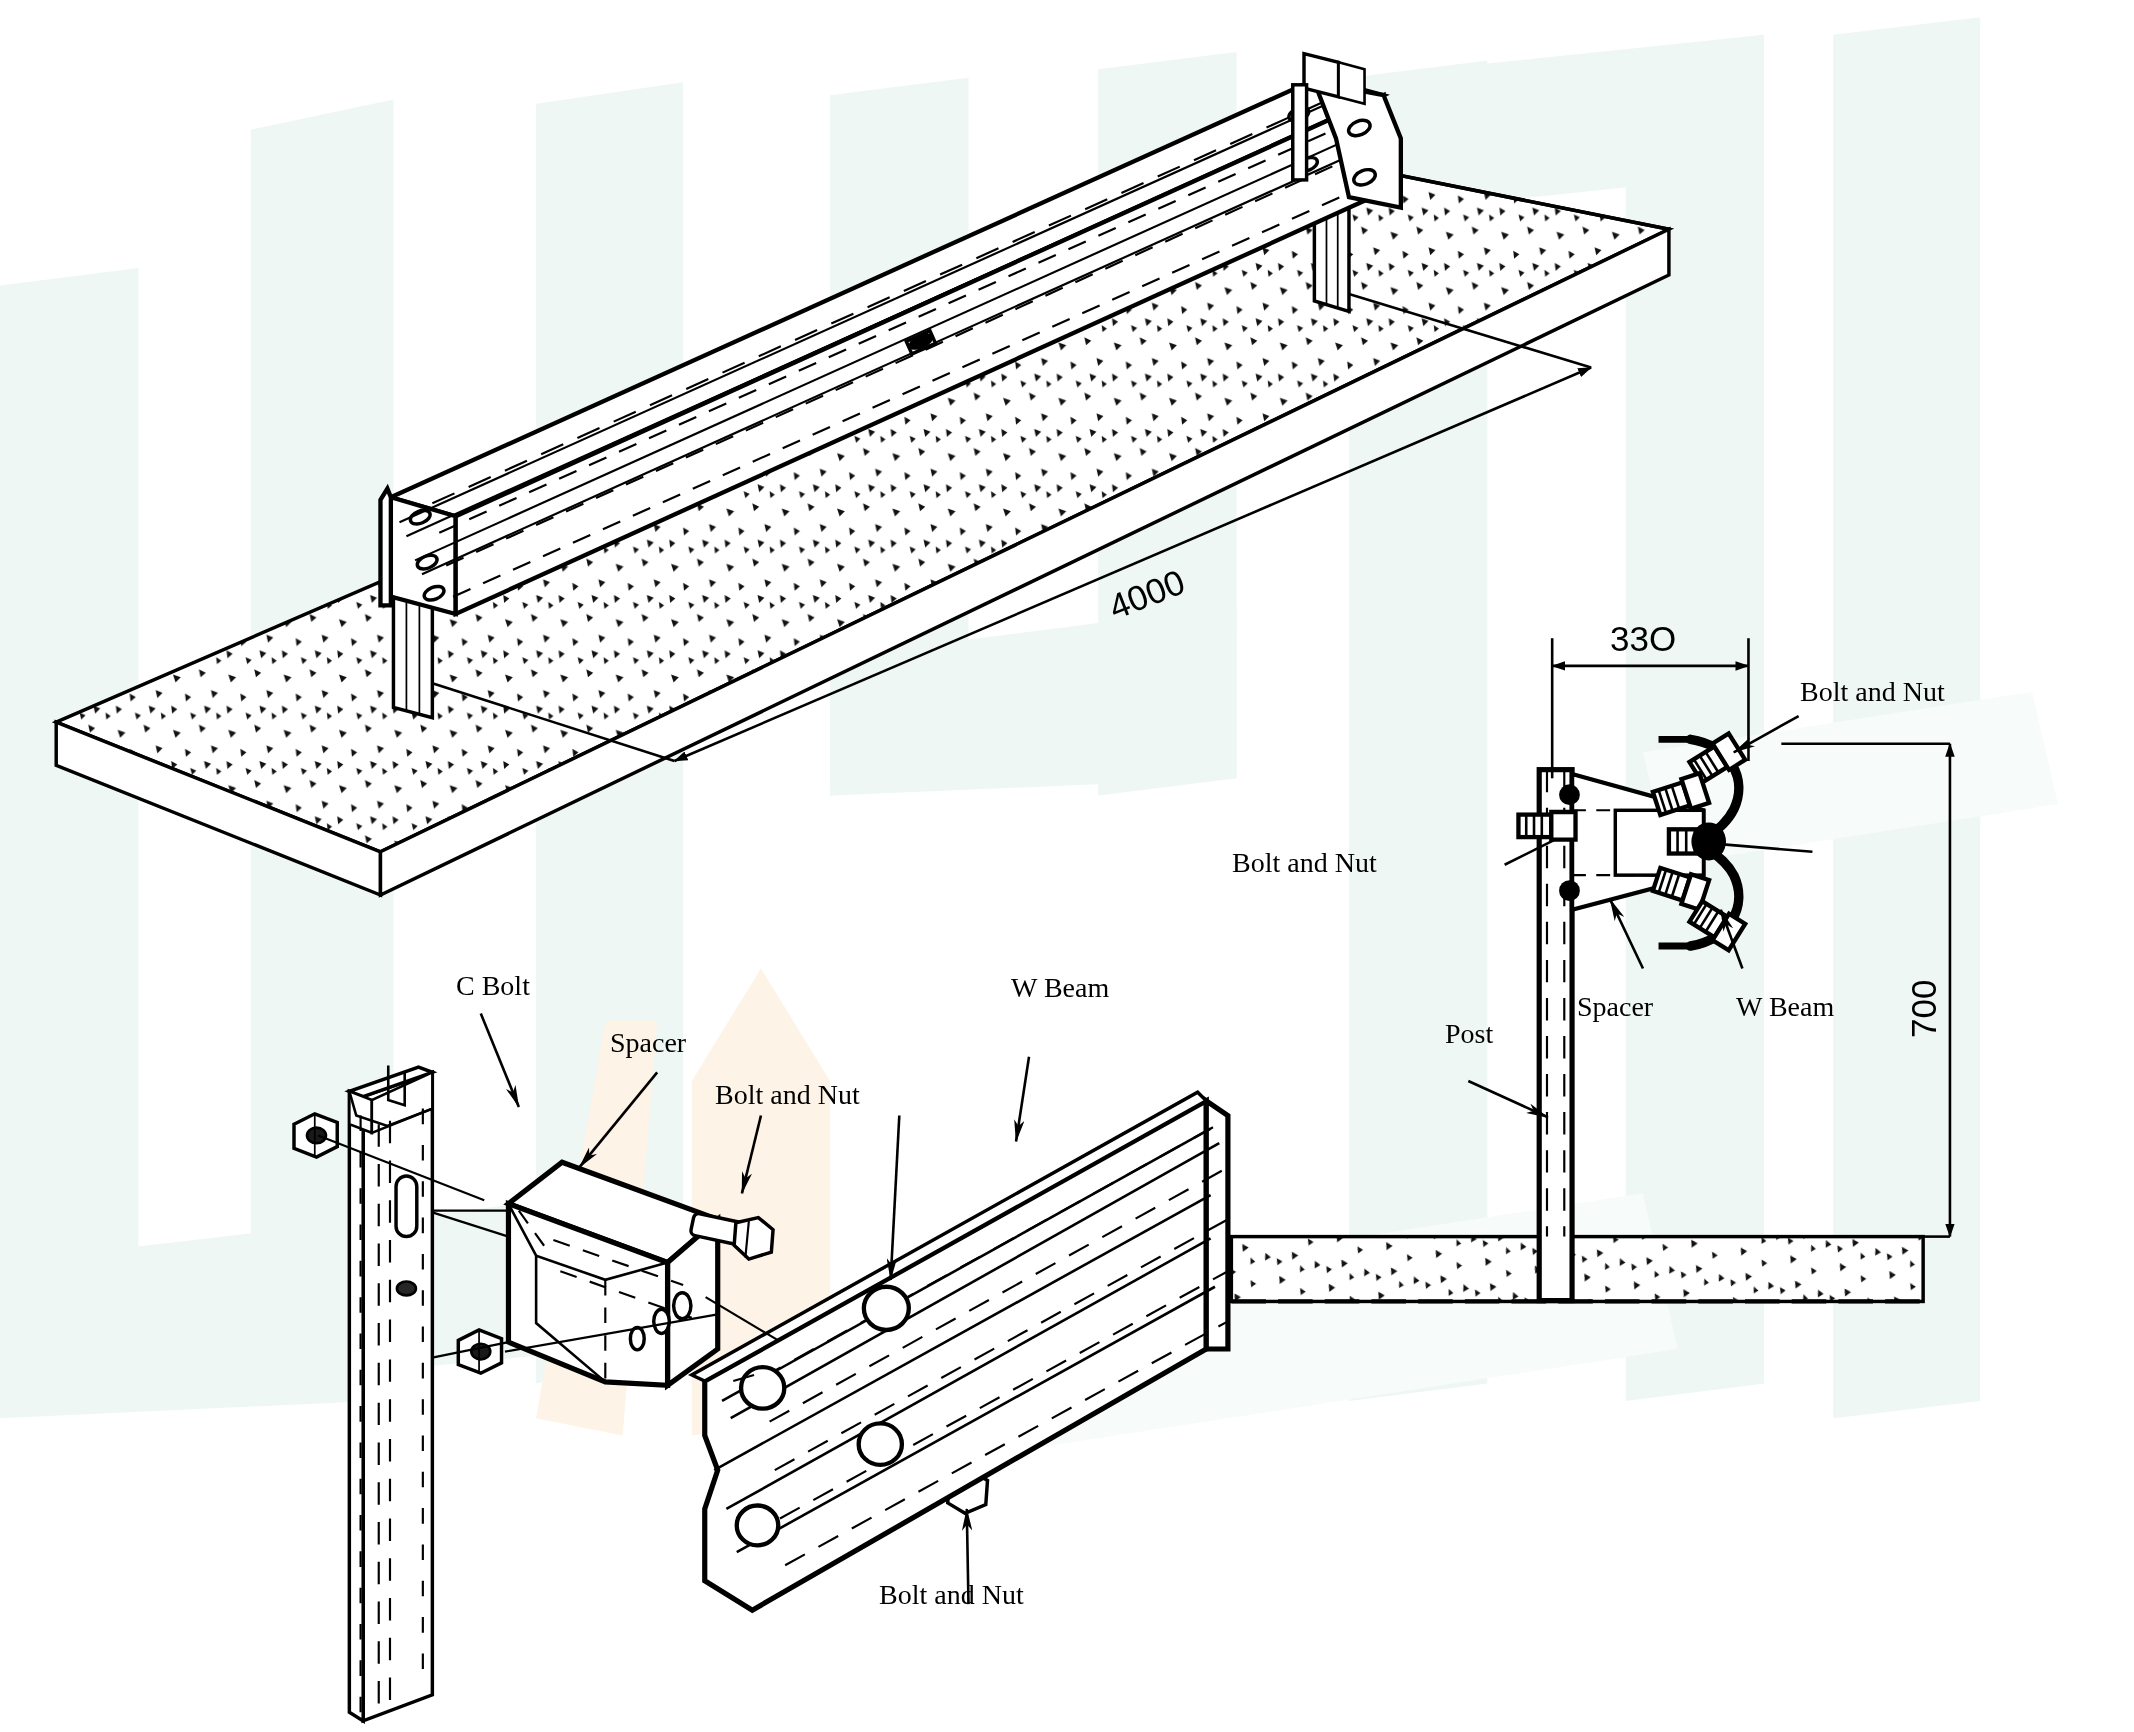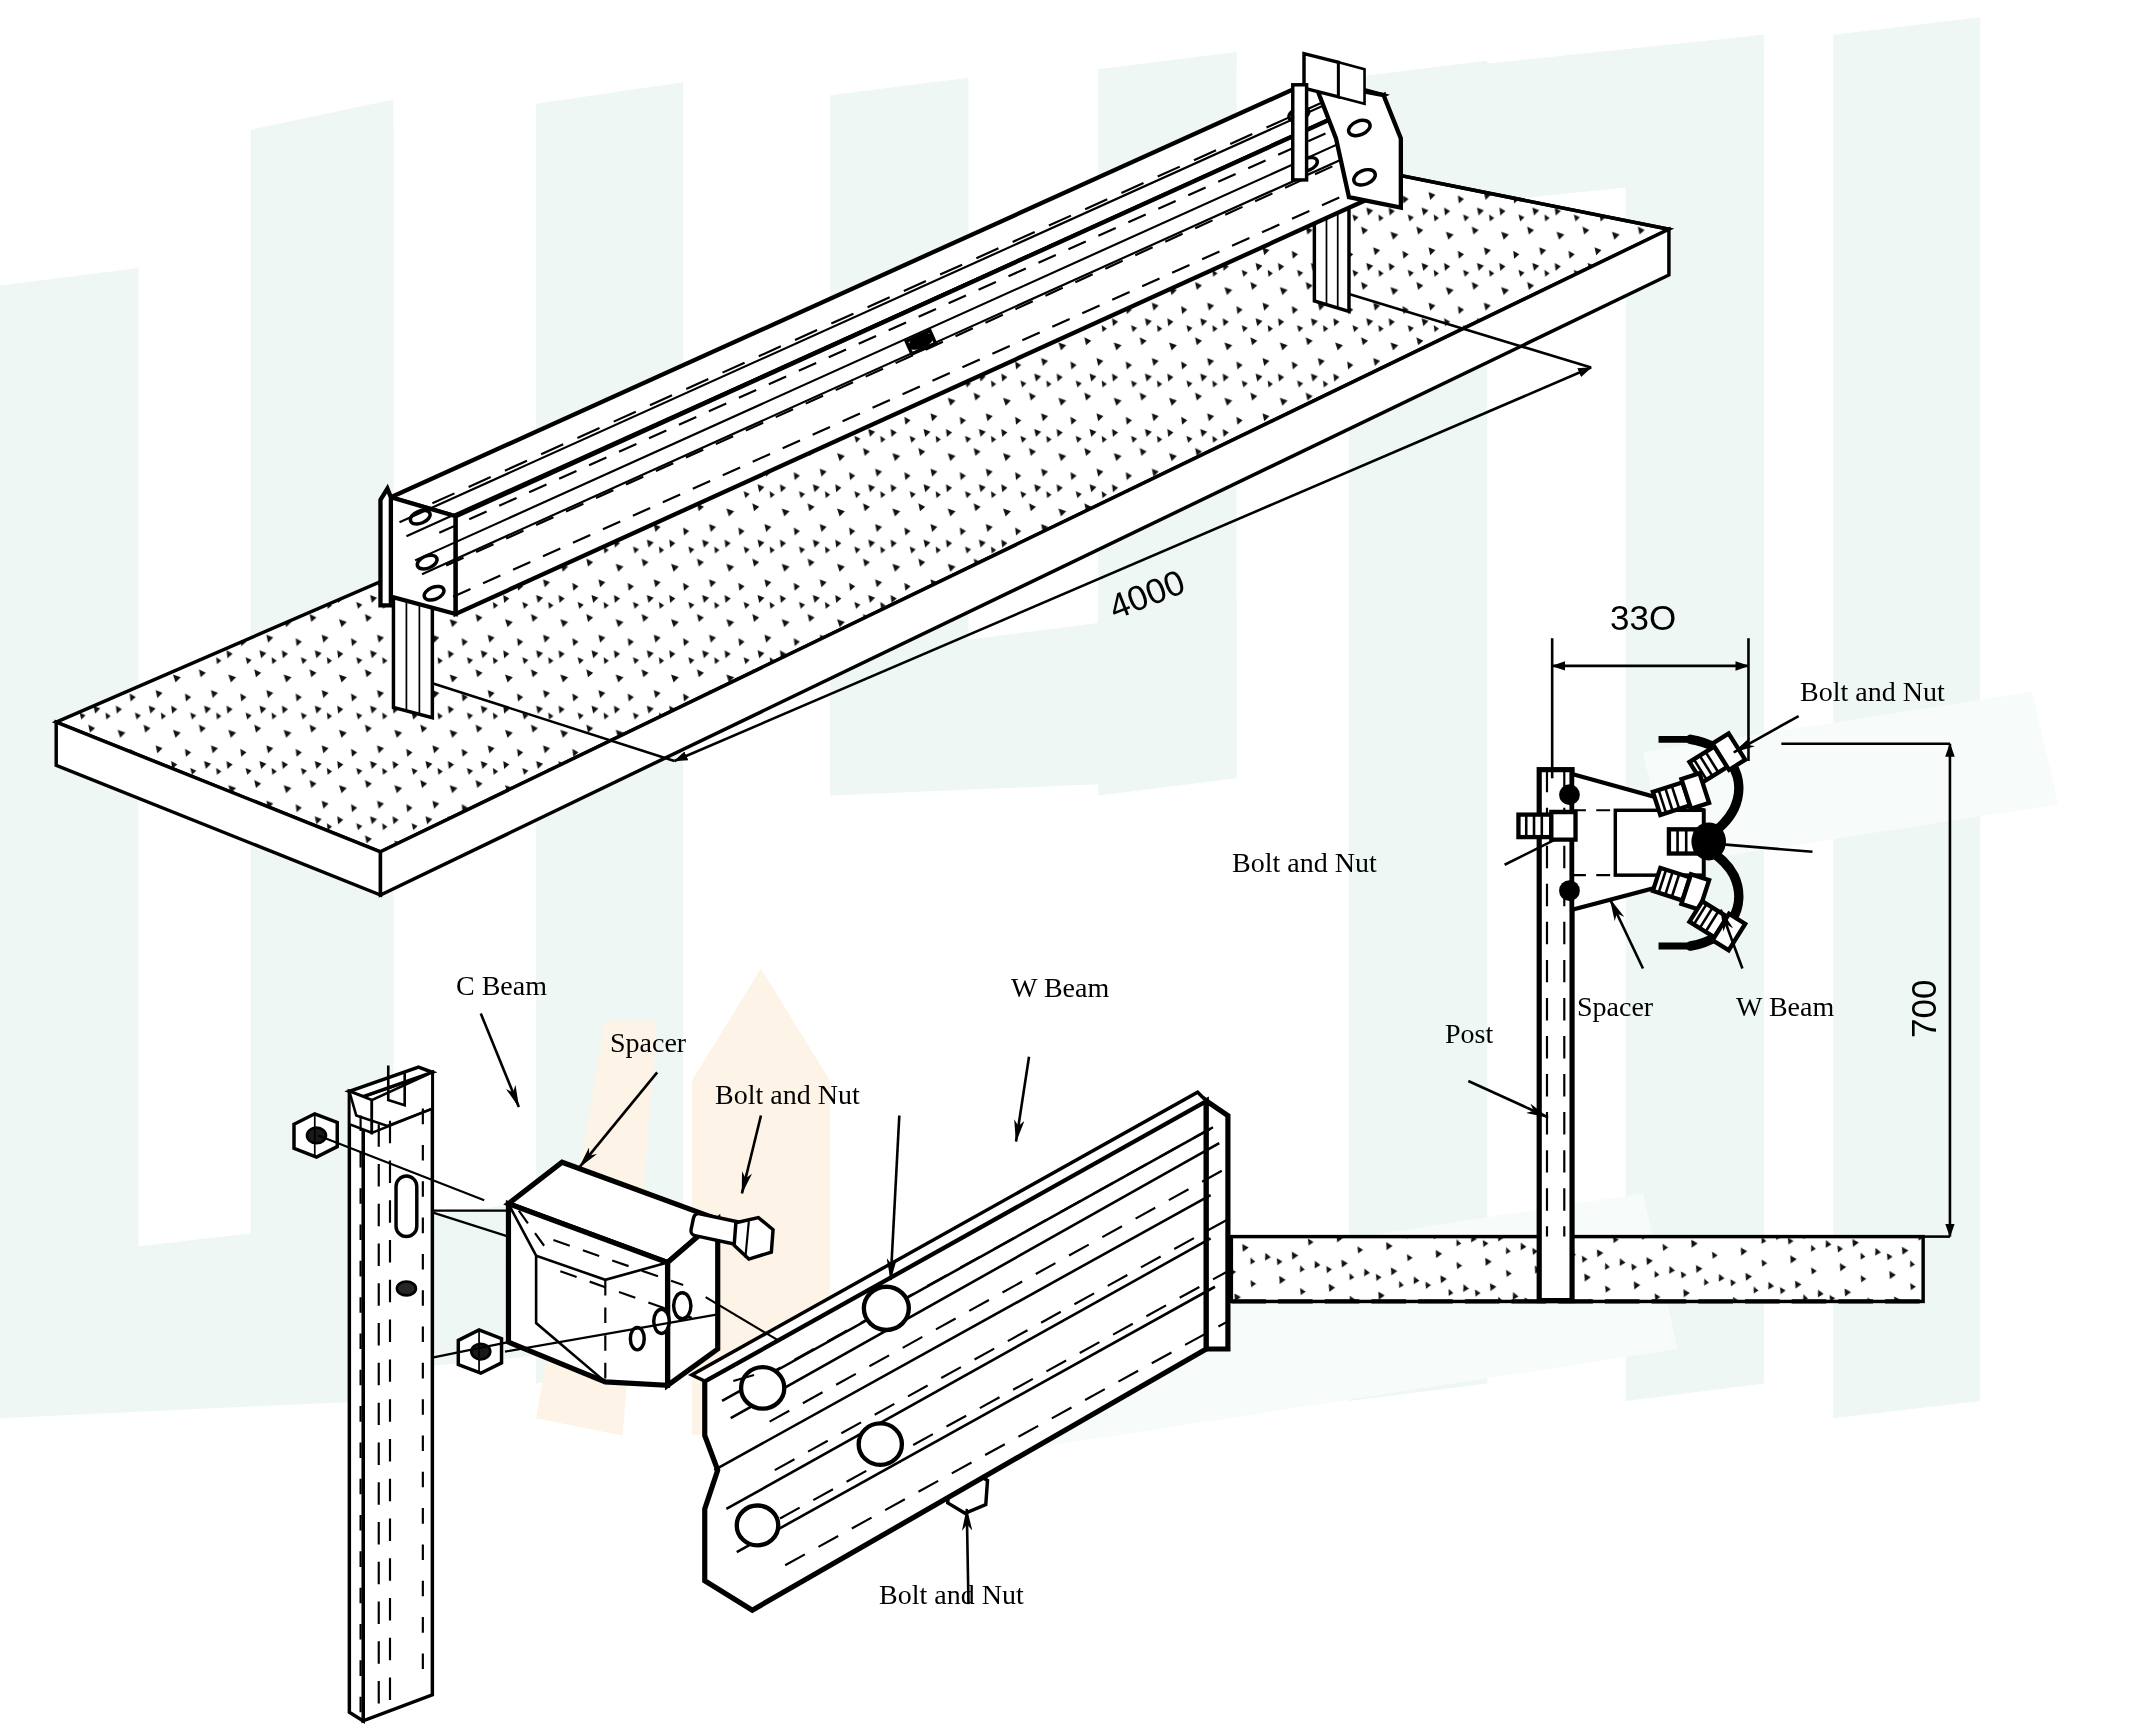--- a/index.html
+++ b/index.html
@@ -386,35 +386,35 @@
 
       <path d="M368,1313 L560,1388" stroke-width="2.5"></path>
       <path d="M584,1563 L830,1520" stroke-width="2.5"></path>
       <path d="M500,1400 L588,1400" stroke-width="2.5"></path>
       <path d="M816,1500 L900,1550" stroke-width="2.5"></path>
     </g>
   </svg>
 
   <div class="dim-txt rot4000" style="left:1104px; top:592px;">4000</div>
 
-  <div class="dim-txt" style="left:1610px; top:600px;">33O</div>
+  <div class="dim-txt" style="left:1610px; top:621px;">33O</div>
 
   <div class="dim-txt rot700" style="left:1906px; top:1038px;">700</div>
 
   <div class="lbl" style="left:1800px; top:678px;">Bolt and Nut</div>
 
   <div class="lbl" style="left:1232px; top:849px;">Bolt and Nut</div>
 
   <div class="lbl" style="left:1409px; top:1020px;margin-left:36px;">Post</div>
 
   <div class="lbl" style="left:1577px; top:993px;">Spacer</div>
 
   <div class="lbl" style="left:1736px; top:993px;">W Beam</div>
 
-  <div class="lbl" style="left:456px; top:972px;">C Beam</div>
+  <div class="lbl" style="left:456px; top:972px;">C Bolt</div>
 
   <div class="lbl" style="left:610px; top:1029px;">Spacer</div>
 
   <div class="lbl" style="left:715px; top:1081px;">Bolt and Nut</div>
 
   <div class="lbl" style="left:1011px; top:974px;">W Beam</div>
 
   <div class="lbl" style="left:879px; top:1581px;">Bolt and Nut</div>
 
 </div>

